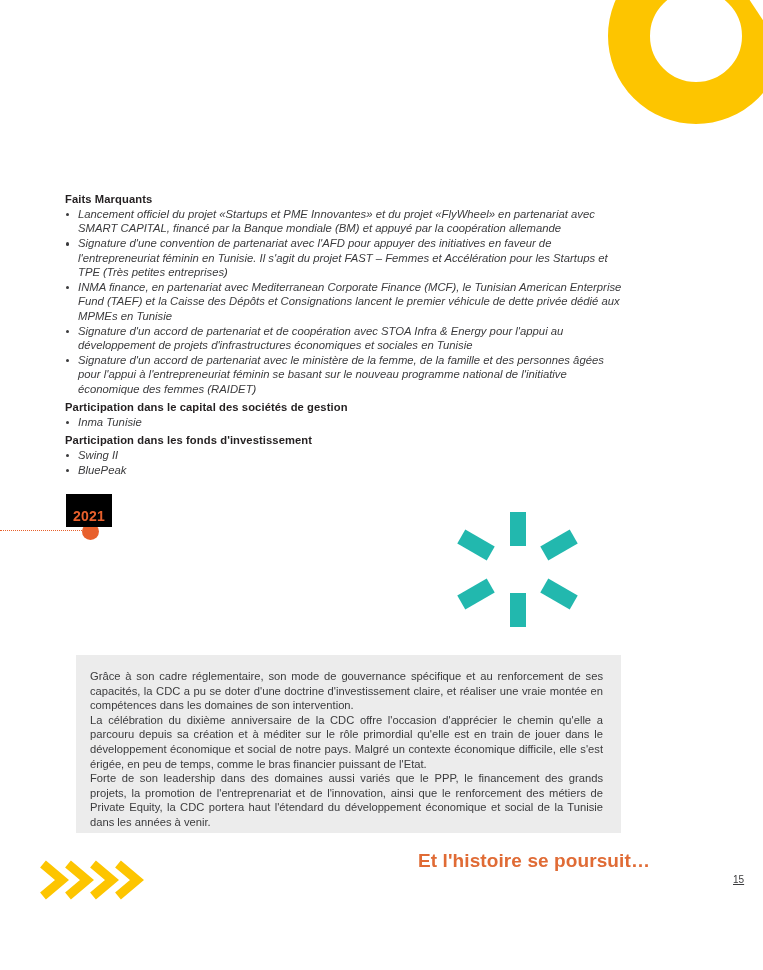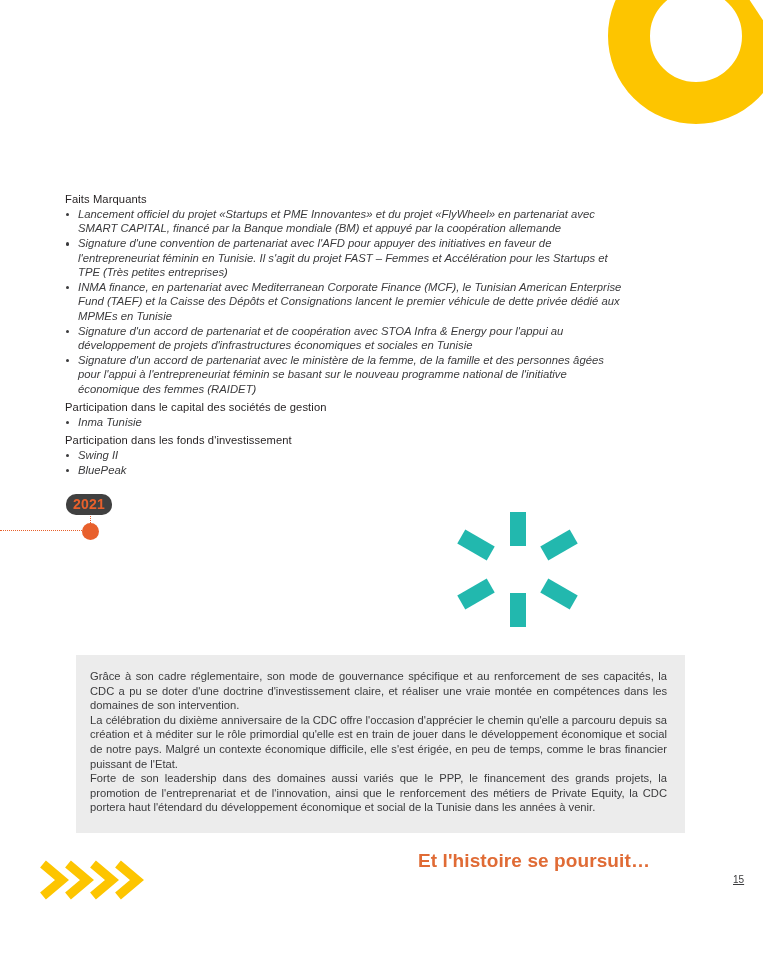--- a/index.html
+++ b/index.html
@@ -42,21 +42,21 @@
 
   
   .content {
     position: absolute;
     left: 65px;
     top: 192px;
     width: 560px;
   }
   .section-title {
     font-size: 11.2px;
-    font-weight: normal;
+    font-weight: bold;
     color: #231f20;
     letter-spacing: 0.1px;
     margin: 0 0 1px 0;
     line-height: 14px;
   }
   .bullet-list {
     list-style: none;
     margin: 0 0 0 0;
     padding: 0;
     font-style: italic;
@@ -78,28 +78,27 @@
     border-radius: 50%;
     background: #3b3b3d;
   }
   .gap-sm { height: 3px; }
 
   
   .year-badge {
     position: absolute;
     left: 66px;
     top: 494px;
-    background: #404040;
+    background: #000000;
     color: #E8602C;
     font-size: 14px;
     font-weight: bold;
     line-height: 18px;
-    padding: 1px 7px 2px 7px;
+    padding: 13px 7px 2px 7px;
     letter-spacing: 0.2px;
-    border-radius: 10px;
   }
   .timeline-hline {
     position: absolute;
     left: 0px;
     top: 530px;
     width: 86px;
     height: 0;
     border-top: 1.6px dotted #E8602C;
   }
   .timeline-vline {
@@ -127,21 +126,21 @@
     top: 512px;
     width: 125px;
     height: 115px;
   }
 
   
   .quote-box {
     position: absolute;
     left: 76px;
     top: 655px;
-    width: 609px;
+    width: 545px;
     height: 178px;
     background: #ececec;
     box-sizing: border-box;
     padding: 14px 18px 10px 14px;
   }
   .quote-box p {
     margin: 0;
     font-size: 11.2px;
     line-height: 14.6px;
     color: #3b3b3d;

